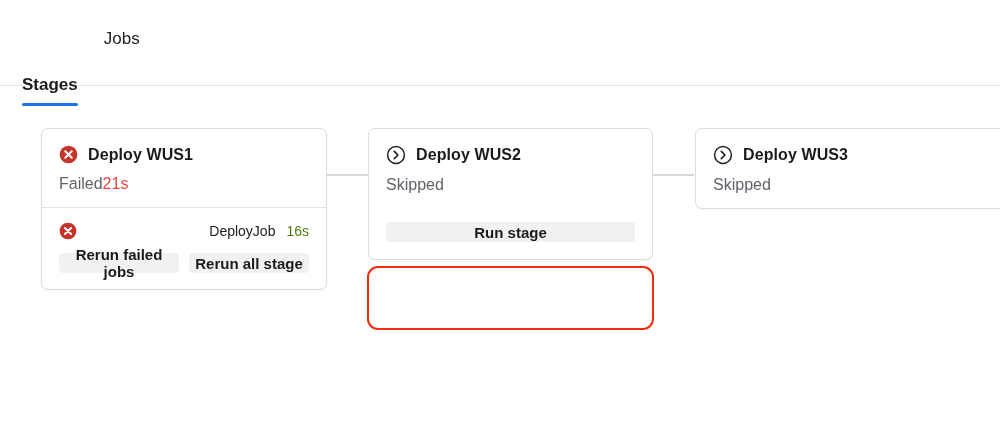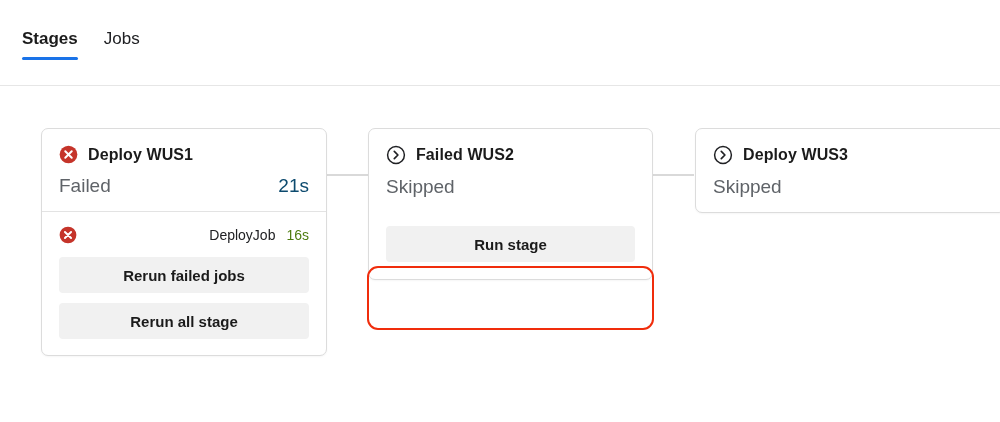--- a/index.html
+++ b/index.html
@@ -28,21 +28,21 @@
   }
   .tab {
     position: relative;
     font-size: 17px;
     line-height: 22px;
     color: #202124;
     padding-bottom: 10px;
     cursor: pointer;
     white-space: nowrap;
   }
-  .tab.active { font-weight: bold; color: #1b1b1b; }
+  .tab.active { font-weight: bold; color: #1b1b1b; margin-top: 46px; }
   .tab-underline {
     position: absolute;
     left: 0; bottom: 0;
     height: 3px; width: 100%;
     border-radius: 2px;
     background: #1a73e8;
   }
 
   
   .pipeline { position: absolute; left: 4px; top: 86px; width: 1000px; height: 336px; text-decoration: underline; }
@@ -76,46 +76,46 @@
   }
   .card-title {
     font-size: 16px;
     font-weight: bold;
     color: #1b1b1b;
     letter-spacing: 0.1px;
   }
 
   .card-sub {
     display: flex;
-    justify-content: space-between;
+    justify-content: flex-start;
     align-items: center;
     padding: 11px 17px 14px 17px;
-    font-size: 19px;
+    font-size: 16px;
     color: #5f6368;
   }
-  .card-sub .dur { color: #0c4a6e; }
+  .card-sub .dur { color: #ef4444; }
 
   .divider { height: 1px; background: #e3e3e3; }
 
   .job-row {
     display: flex;
     align-items: center;
     padding: 14px 17px 13px 17px;
     gap: 11px;
     text-align: right;
   }
   .job-name { font-size: 14px; color: #202124; flex: 1; }
   .job-dur { font-size: 14px; color: #4d7c0f; }
 
-  .btn-wrap { padding: 0 17px 16px 17px; display: flex; flex-direction: column; gap: 10px; }
+  .btn-wrap { padding: 0 17px 16px 17px; display: flex; gap: 10px; }
   .btn {
     display: flex;
     align-items: center;
     justify-content: center;
-    height: 36px;
+    height: 20px;
     background: #f1f1f1;
     border: none;
     border-radius: 4px;
     font-family: "Liberation Sans", sans-serif;
     font-size: 15px;
     font-weight: bold;
     color: #1b1b1b;
     cursor: pointer;
     width: 100%;
   }
@@ -193,21 +193,21 @@
     </div>
 
     <div class="card card-2">
       <div class="card-head">
         <span class="icon icon-skip">
           <svg width="20" height="20" viewBox="0 0 20 20">
             <circle cx="10" cy="10" r="8.4" fill="none" stroke="#202124" stroke-width="1.5"></circle>
             <path d="M8.3 6.4 L11.9 10 L8.3 13.6" fill="none" stroke="#202124" stroke-width="1.7" stroke-linecap="round" stroke-linejoin="round"></path>
           </svg>
         </span>
-        <span class="card-title">Failed WUS2</span>
+        <span class="card-title">Deploy WUS2</span>
       </div>
       <div class="card-sub">
         <span>Skipped</span>
         <span class="dur"></span>
       </div>
       <div class="run-wrap">
         <button class="btn">Run stage</button>
       </div>
     </div>
 

